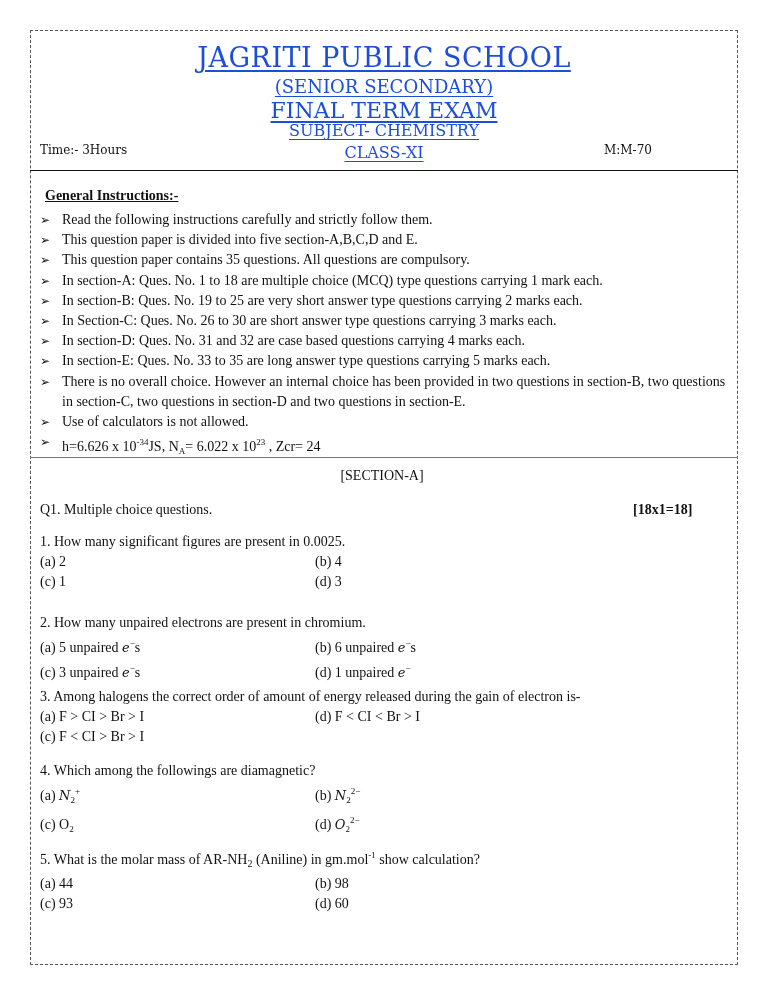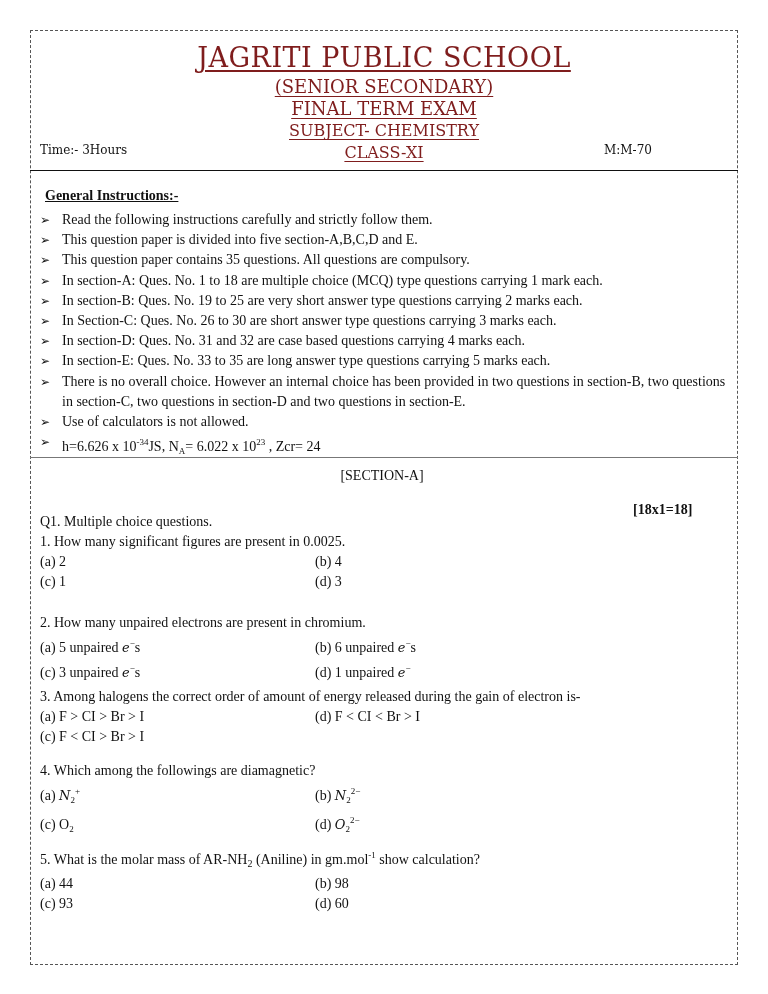--- a/index.html
+++ b/index.html
@@ -4,26 +4,26 @@
   <style>
     * { margin: 0; padding: 0; box-sizing: border-box; }
     html, body { width: 768px; height: 994px; background: #ffffff; overflow: hidden; }
     body { position: relative; font-family: "DejaVu Serif", "Liberation Serif", serif; color: #111; }
 
     .page-frame {
       position: absolute; left: 30px; top: 30px; width: 708px; height: 935px;
       border: 1px dashed #555;
     }
 
-    .hdr { position: absolute; left: 0; width: 768px; text-align: center; font-family: "DejaVu Serif", serif; color: #7f1d1d; }
+    .hdr { position: absolute; left: 0; width: 768px; text-align: center; font-family: "DejaVu Serif", serif; color: #1d4ed8; }
     .hdr span { text-decoration: underline; text-underline-offset: 3px; }
     .school { top: 42px; font-size: 27px; letter-spacing: 0.5px; }
     .school span { text-decoration-thickness: 2px; }
     .sub1 { top: 76px; font-size: 18px; }
-    .sub2 { top: 98px; font-size: 18px; }
+    .sub2 { top: 98px; font-size: 22px; }
     .sub3 { top: 121px; font-size: 16px; }
     .sub4 { top: 143px; font-size: 16px; }
 
     .time { position: absolute; left: 40px; top: 143px; font-size: 12px; }
     .marks { position: absolute; left: 604px; top: 143px; font-size: 12px; }
 
     .hdr-rule { position: absolute; left: 30px; top: 170px; width: 708px; border-top: 1.5px solid #111; }
 
     .body-font { font-family: "Liberation Serif", "DejaVu Serif", serif; }
 
@@ -31,21 +31,21 @@
 
     .instructions { position: absolute; left: 40px; top: 210px; width: 690px; font-size: 14px; line-height: 20.2px; }
     .instr { position: relative; padding-left: 22px; }
     .instr .bullet { position: absolute; left: 0; top: 0; font-size: 12px; }
     .instr sup, .instr sub { font-size: 9px; }
 
     .sep-rule { position: absolute; left: 30px; top: 457px; width: 708px; border-top: 1px solid #777; }
 
     .section-title { position: absolute; left: 0; width: 764px; top: 468px; text-align: center; font-size: 14px; }
 
-    .q-head { position: absolute; left: 40px; top: 502px; font-size: 14px; margin-top: 12px; }
+    .q-head { position: absolute; left: 40px; top: 502px; font-size: 14px; }
     .q-marks { position: absolute; left: 633px; top: 502px; font-size: 14px; font-weight: bold; }
 
     .question { position: absolute; left: 40px; width: 690px; font-size: 14px; }
     .q-text { line-height: 20px; }
     .opts { display: grid; grid-template-columns: 275px 275px; line-height: 20px; }
     .opts i { font-family: "DejaVu Serif", serif; font-style: italic; font-size: 13px; }
     .opts sup { font-size: 9px; }
     .opts sub { font-size: 9px; }
   </style>
 </head>

